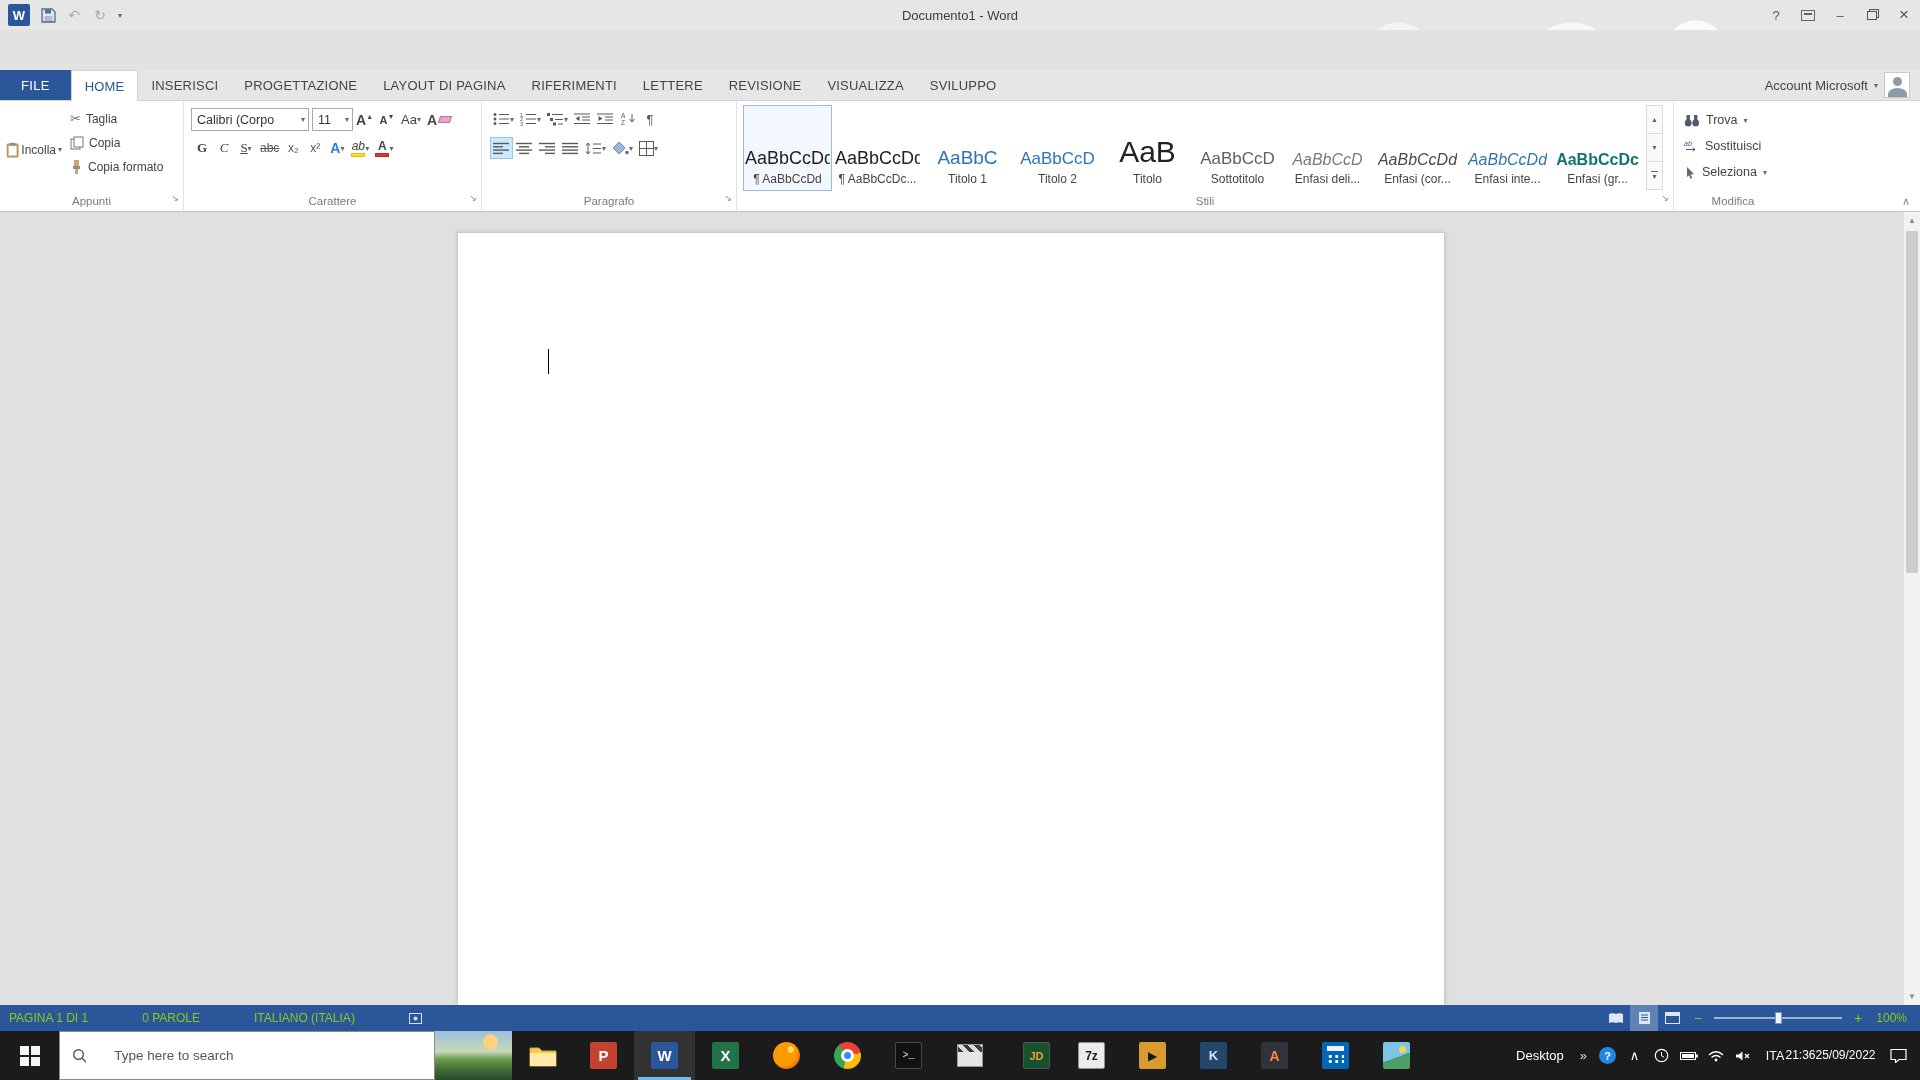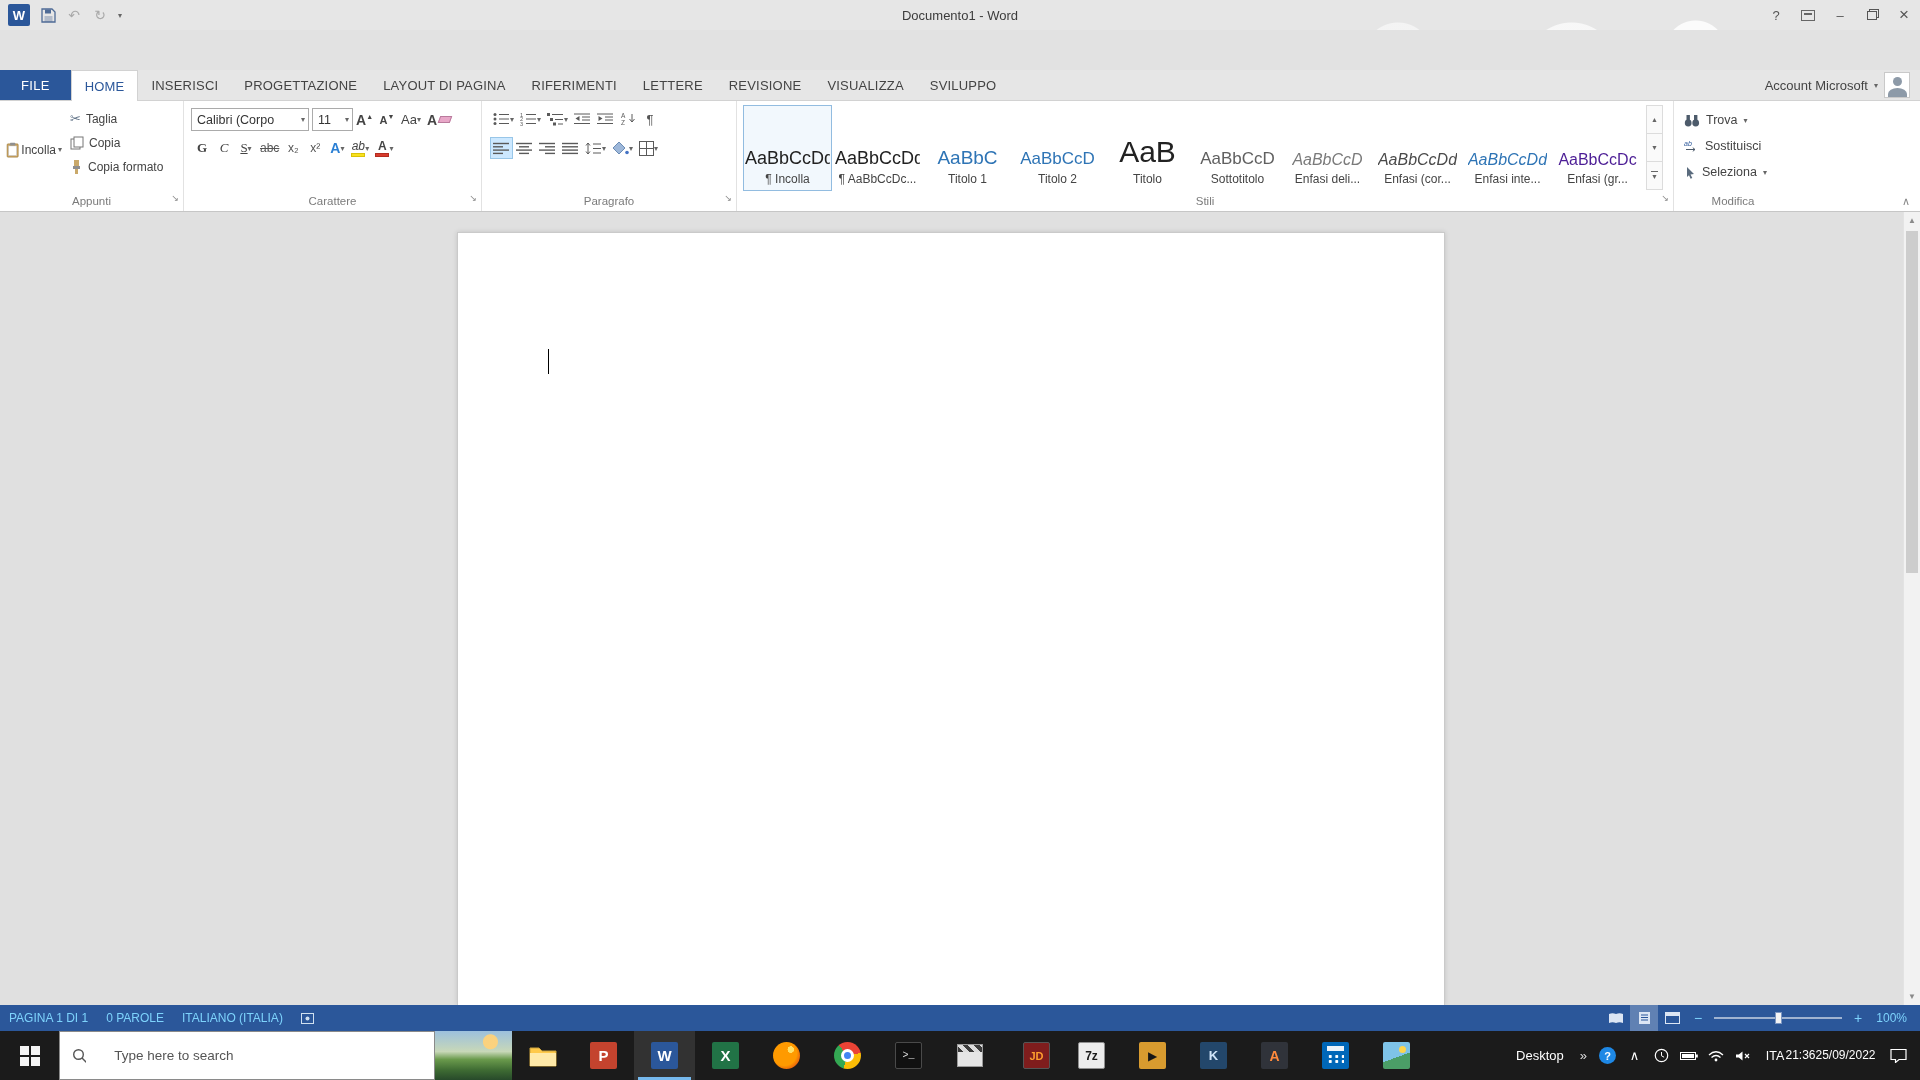--- a/index.html
+++ b/index.html
@@ -94,41 +94,41 @@
 .sprev{white-space:nowrap;overflow:hidden;max-width:85px;}
 .sname{font-size:12px;color:#444;margin-top:3px;white-space:nowrap;overflow:hidden;max-width:85px;}
 .p0,.p1{font-size:18px;color:#222;}
 .p2{font-size:19px;color:#2e74b5;}
 .p3{font-size:17px;color:#2e74b5;}
 .p4{font-size:30px;color:#222;}
 .p5{font-size:17px;color:#606060;}
 .p6{font-size:16px;color:#7a7a7a;font-style:italic;}
 .p7{font-size:16px;color:#4a4a4a;font-style:italic;}
 .p8{font-size:16px;color:#2e74b5;font-style:italic;}
-.p9{font-size:16px;color:#4c1d95;font-weight:normal;}
+.p9{font-size:16px;color:#0f766e;font-weight:bold;}
 .gscroll{width:17px;margin-left:3px;display:flex;flex-direction:column;padding:1px 0;}
 .gs-btn{flex:1;border:1px solid #dcdcdc;background:#fafafa;display:flex;align-items:center;justify-content:center;font-size:7px;color:#666;margin-top:-1px;}
 .gs-more span{border-top:1px solid #666;padding-top:1px;}
 
 
 .g-edit .rgroup-body{flex-direction:column;padding:8px 0 0 10px;gap:4px;}
 .ebtn{display:flex;align-items:center;gap:6px;font-size:12.5px;height:22px;color:#444;white-space:nowrap;}
 
 
 .docarea{flex:1;position:relative;overflow:hidden;background:#e0e0e0;}
 .page{position:absolute;left:457px;top:20px;width:988px;bottom:0;background:#fff;border:1px solid #cacaca;border-bottom:none;box-shadow:0 0 5px rgba(0,0,0,.13);}
 .caret{position:absolute;left:90px;top:116px;width:1px;height:25px;background:#000;animation:blink 1.06s step-end infinite;}
 @keyframes blink{0%,49%{opacity:1;}50%,100%{opacity:0;}}
 .vscroll{position:absolute;right:0;top:0;bottom:0;width:17px;background:#f2f2f2;border-left:1px solid #e3e3e3;display:flex;flex-direction:column;}
 .vs-arrow{flex:0 0 17px;display:flex;align-items:center;justify-content:center;font-size:8px;color:#8a8a8a;}
 .vs-track{flex:1;position:relative;}
 .vs-thumb{position:absolute;left:2px;right:2px;top:2px;height:45%;background:#cdcdcd;}
 
 
-.statusbar{flex:0 0 26px;background:#2b579a;color:#7dd3fc;display:flex;font-size:12px;}
+.statusbar{flex:0 0 26px;background:#2b579a;color:#84cc16;display:flex;font-size:12px;gap:36px;}
 .sb{padding:0 9px;display:flex;align-items:center;gap:5px;height:100%;white-space:nowrap;}
 .sb-right{margin-left:auto;display:flex;align-items:center;height:100%;}
 .view-btn{width:28px;height:100%;display:flex;align-items:center;justify-content:center;}
 .view-btn.active{background:rgba(255,255,255,.25);}
 .zoombtn{width:24px;text-align:center;font-size:14px;height:100%;display:flex;align-items:center;justify-content:center;}
 .zoom-track{width:128px;height:2px;background:rgba(255,255,255,.55);position:relative;margin:0 4px;}
 .zoom-track::before{content:"";position:absolute;left:50%;top:-3px;width:1px;height:8px;background:rgba(255,255,255,.8);}
 .zoom-thumb{position:absolute;left:50%;top:-5px;width:7px;height:12px;margin-left:-3px;background:#f4f4f4;border:1px solid #7d97c2;}
 .zoom-label{width:50px;text-align:right;padding-right:13px;}
 
@@ -145,21 +145,21 @@
  linear-gradient(180deg,#9cc0dd 0%,#c8d8b8 42%,#6a9a4c 58%,#3e6b33 80%,#27492a 100%);}
 .slot{width:61px;display:flex;align-items:center;justify-content:center;position:relative;}
 .slot.active{background:rgba(255,255,255,.10);}
 .slot.active::after{content:"";position:absolute;left:4px;right:4px;bottom:0;height:3px;background:#76b9ed;}
 .tile{width:27px;height:27px;border-radius:2px;display:flex;align-items:center;justify-content:center;color:#fff;font-weight:bold;font-size:15px;}
 .t-pp{background:#c4432e;}
 .t-word{background:#2b579a;}
 .t-xl{background:#217346;}
 .t-cmd{background:#111;border:1px solid #4a4a4a;color:#ddd;font-size:10px;font-weight:normal;font-family:"Liberation Mono",monospace;}
 .t-7z{background:#ececec;color:#1a1a1a;font-size:12px;border:1px solid #8f8f8f;}
-.t-jd{background:#7f1d1d;color:#ff9d2e;font-size:11px;border:1px solid #555;margin-left:12px;}
+.t-jd{background:#14532d;color:#ff9d2e;font-size:11px;border:1px solid #555;margin-left:12px;}
 .t-play{background:#d89b2f;color:#161616;font-size:12px;}
 .t-kp{background:#23476b;color:#cfe3f7;font-size:13px;}
 .t-a{background:#30333a;color:#ff8a3c;font-size:14px;}
 .t-calc{background:#0067b8;position:relative;}
 .t-calc::before{content:"";position:absolute;left:5px;right:5px;top:4px;height:5px;background:#fff;opacity:.92;}
 .t-calc::after{content:"";position:absolute;left:5px;right:5px;top:12px;bottom:4px;background:radial-gradient(circle,#fff 1.3px,transparent 1.9px) 0 0/6.5px 5px;}
 .t-photos{background:linear-gradient(160deg,#7ec3e8 0 55%,#4b9e67 55% 100%);position:relative;}
 .t-photos::after{content:"";position:absolute;right:4px;top:4px;width:7px;height:7px;border-radius:50%;background:#ffd54d;}
 .ic-chrome{width:27px;height:27px;border-radius:50%;background:conic-gradient(from -40deg,#ea4335 0 33%,#fbbc05 33% 66%,#34a853 66% 100%);position:relative;}
 .ic-chrome::after{content:"";position:absolute;inset:7px;background:#4285f4;border:3px solid #fff;border-radius:50%;}
@@ -487,21 +487,21 @@
       <div class="rgroup-name">
         <span>Paragrafo</span>
         <span class="launcher">↘</span>
       </div>
     </div>
 
     <div class="rgroup g-styles">
       <div class="rgroup-body">
         <div class="style-item selected">
           <span class="sprev p0">AaBbCcDd</span>
-          <span class="sname">¶ Incolla</span>
+          <span class="sname">¶ AaBbCcDd</span>
         </div>
         <div class="style-item">
           <span class="sprev p1">AaBbCcDd</span>
           <span class="sname">¶ AaBbCcDc...</span>
         </div>
         <div class="style-item">
           <span class="sprev p2">AaBbC</span>
           <span class="sname">Titolo 1</span>
         </div>
         <div class="style-item">

